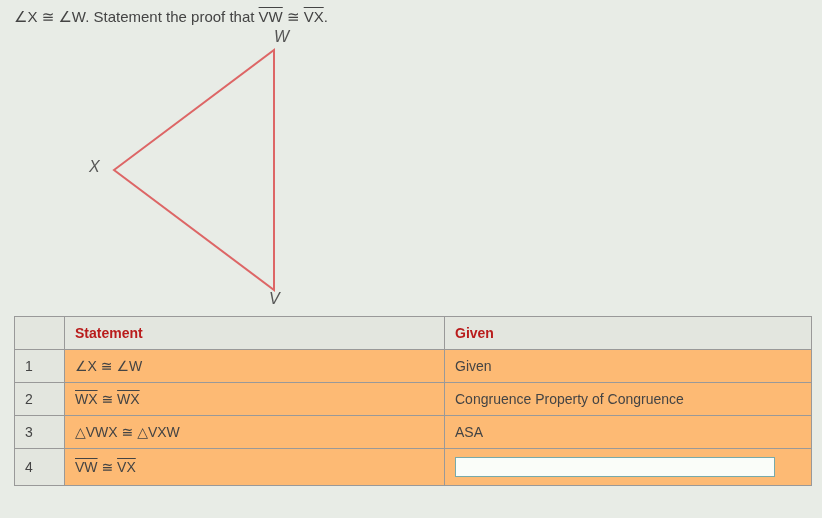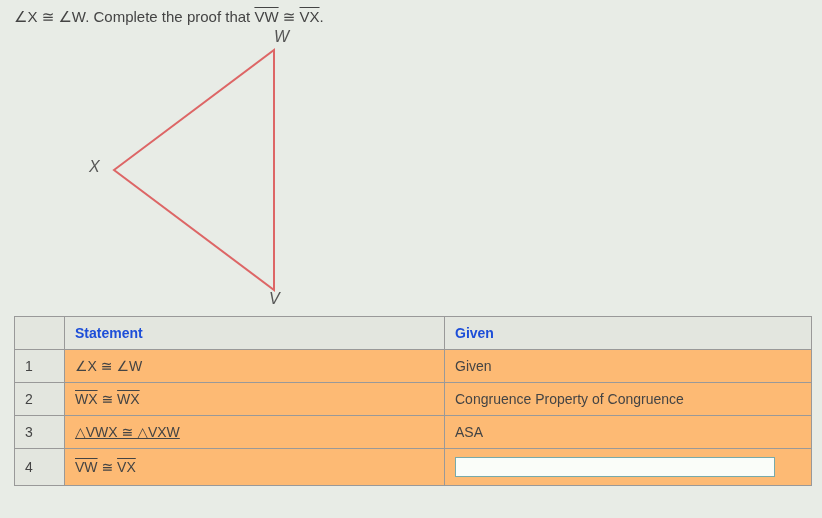--- a/index.html
+++ b/index.html
@@ -40,45 +40,45 @@
     }
     table.proof th, table.proof td {
       border: 1px solid #999;
       padding: 8px 10px;
       text-align: left;
       vertical-align: middle;
     }
     table.proof th {
       background: #e3e6df;
       font-weight: bold;
-      color: #1d4ed8;
+      color: #b91c1c;
     }
     table.proof td { background: #fdba74; color: #444; }
     .numcol {
       width: 50px;
       text-align: center;
       background: #e3e6df !important;
       color: #555;
     }
     .stmtcol { width: 380px; }
     .selectbox {
       border: 1px solid #7aa;
       background: #fafdf9;
       height: 20px;
       width: 320px;
     }
-    .tri { font-family: inherit; text-decoration: underline; }
+    .tri { font-family: inherit; }
   </style>
 </head>
 <body>
 
 <div class="prompt">
   <span>∠X</span>
   <span>≅</span>
-  <span>∠W</span><span>. Complete the proof that </span><span class="ov">VW</span>
+  <span>∠W</span><span>. Statement the proof that </span><span class="ov">VW</span>
   <span>≅</span>
   <span class="ov">VX</span><span>.</span>
 </div>
 
 <div class="figure">
   <svg width="300" height="280">
     <polygon points="40,140 200,20 200,260" fill="none" stroke="#d66" stroke-width="2"></polygon>
   </svg>
   <div class="lbl" style="left:200px; top:-2px;">W</div>
   <div class="lbl" style="left:15px; top:128px;">X</div>

